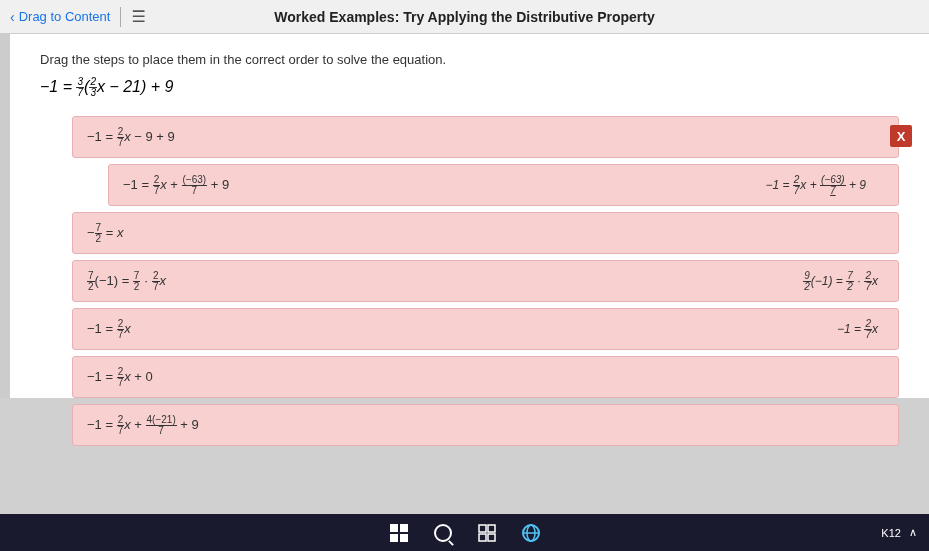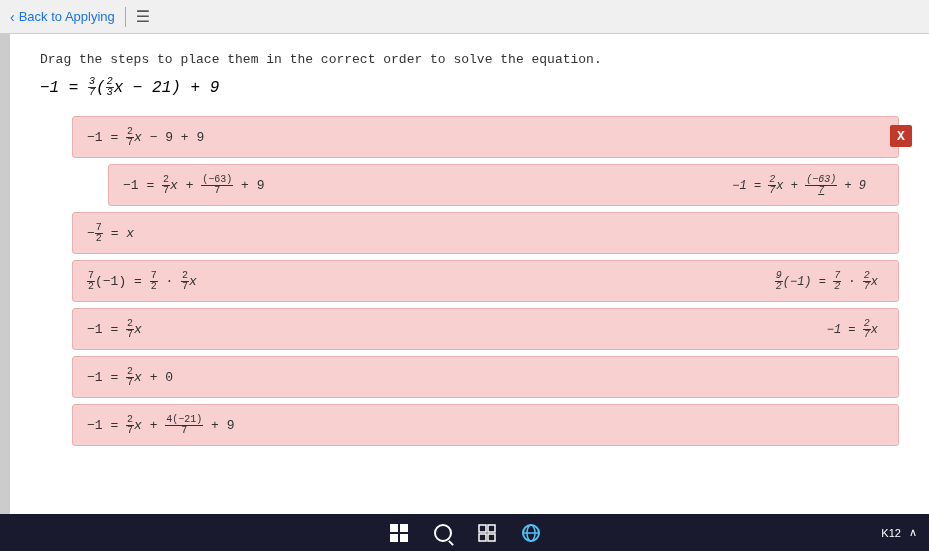--- a/index.html
+++ b/index.html
@@ -51,23 +51,22 @@
       transform: translateX(-50%);
       font-size: 14px;
       font-weight: bold;
       color: #222;
       white-space: nowrap;
     }
 
     
     .main-content {
       display: flex;
-      height: 480px;
+      height: 364px;
       background: #15803d;
-      font-family: Liberation Mono, monospace;
     }
     .left-border {
       width: 10px;
       background: #ccc;
     }
     .content-area {
       flex: 1;
       padding: 18px 30px;
       background: #fff;
       position: relative;
@@ -206,24 +205,25 @@
       font-style: italic;
       color: #333;
     }
   </style>
 </head>
 <body>
 
 <div class="top-bar">
   <a class="back-link">
     <span class="back-arrow">‹</span>
-    <span>Back to Applying</span>
+    <span>Drag to Content</span>
   </a>
   <div class="divider-v"></div>
   <span class="hamburger">☰</span>
+  <div class="page-title-center">Worked Examples: Try Applying the Distributive Property</div>
 </div>
 
 <div class="main-content">
   <div class="left-border"></div>
   <div class="content-area">
     <p class="instruction">Drag the steps to place them in the correct order to solve the equation.</p>
 
     <div class="equation-main">
       <span>
         −1 = <span class="frac">

